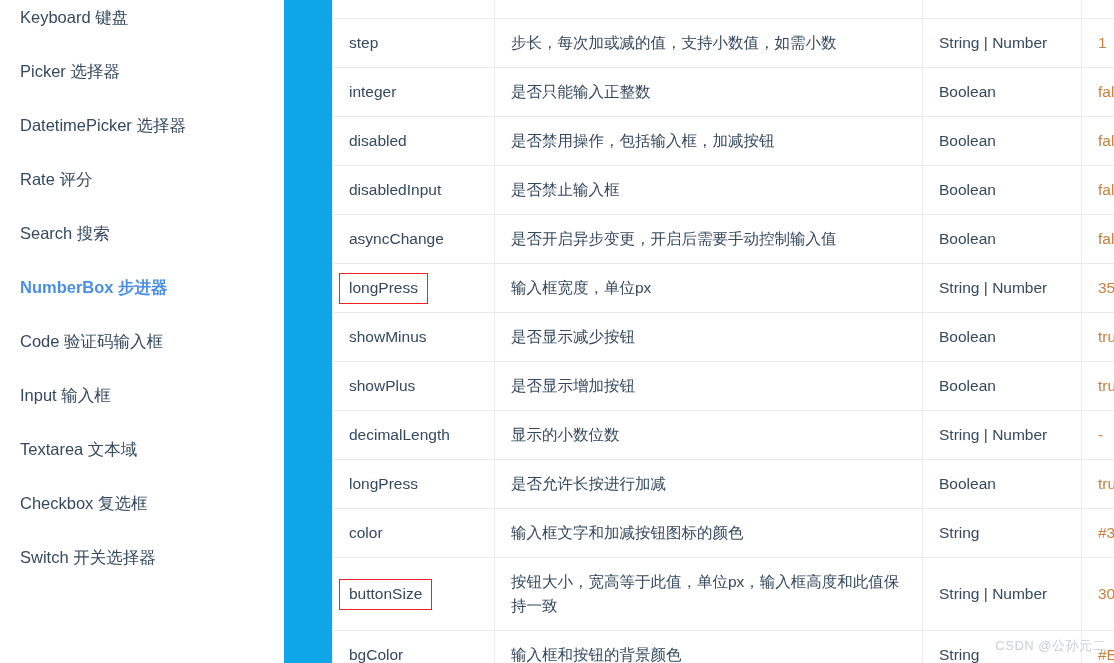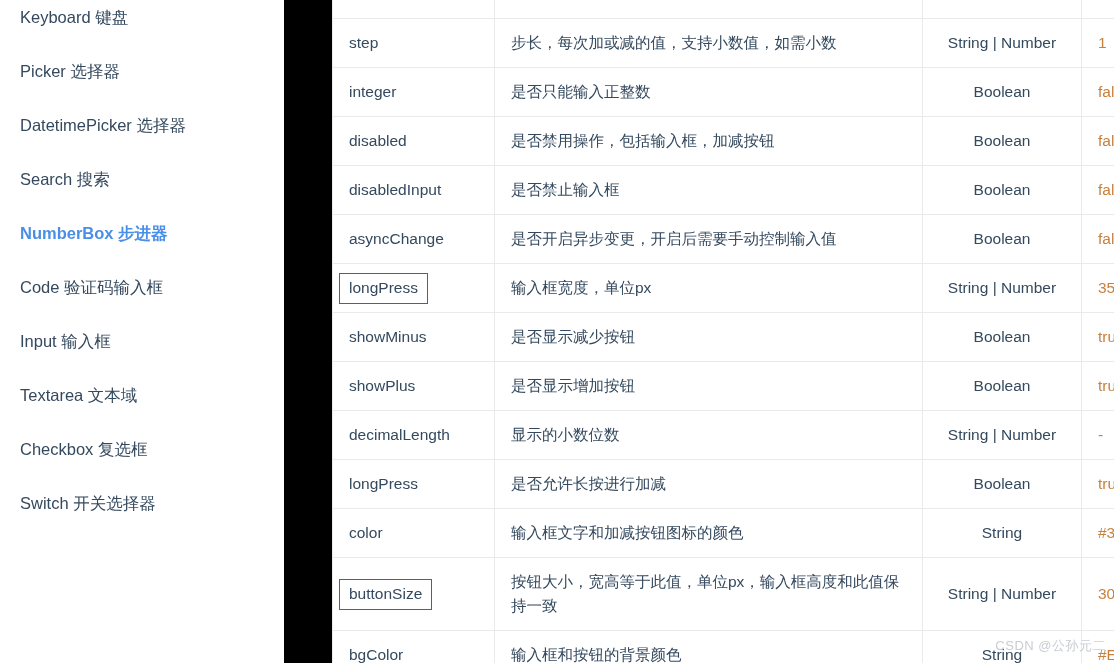--- a/index.html
+++ b/index.html
@@ -76,21 +76,21 @@
     height: 663px;
     background: #ffffff;
   }
 
   
   .content {
     position: relative;
     flex: 1 1 auto;
     height: 663px;
     overflow: hidden;
-    background: #000000;
+    background: #0ea5e9;
     text-decoration: underline;
   }
   .api-table {
     position: absolute;
     left: 48px;          
     top: -28px;          
     width: 1120px;
     border-collapse: collapse;
     table-layout: fixed;
     font-size: 15.5px;
@@ -106,21 +106,21 @@
     padding: 12px 16px;
     vertical-align: middle;
     line-height: 1.55;
     background: #ffffff;
   }
   .api-table tr.shaded td {
     border-top-color: #e2e6ea;
   }
   .cell-param { white-space: nowrap; }
   .cell-desc  { }
-  .cell-type  { white-space: nowrap; text-align: center; }
+  .cell-type  { white-space: nowrap; }
   .cell-def   { white-space: nowrap; color: #c7813f; }
 
   
   .hl {
     display: inline-block;
     border: 1.5px solid #ee2222;
     padding: 4px 9px 5px 9px;
     margin: -5px -10px;
     line-height: 1.3;
   }
@@ -143,20 +143,21 @@
 </head>
 <body>
 
 <div id="root">
 
   <nav class="sidebar">
     <ul class="sidebar-list" id="sidebar-list">
         <li class="sidebar-item"><span>Keyboard 键盘</span></li>
         <li class="sidebar-item"><span>Picker 选择器</span></li>
         <li class="sidebar-item"><span>DatetimePicker 选择器</span></li>
+        <li class="sidebar-item"><span>Rate 评分</span></li>
         <li class="sidebar-item"><span>Search 搜索</span></li>
         <li class="sidebar-item active"><span>NumberBox 步进器</span></li>
         <li class="sidebar-item"><span>Code 验证码输入框</span></li>
         <li class="sidebar-item"><span>Input 输入框</span></li>
         <li class="sidebar-item"><span>Textarea 文本域</span></li>
         <li class="sidebar-item"><span>Checkbox 复选框</span></li>
         <li class="sidebar-item"><span>Switch 开关选择器</span></li>
       </ul>
   </nav>
   <div class="sb-scroll-track"></div>

